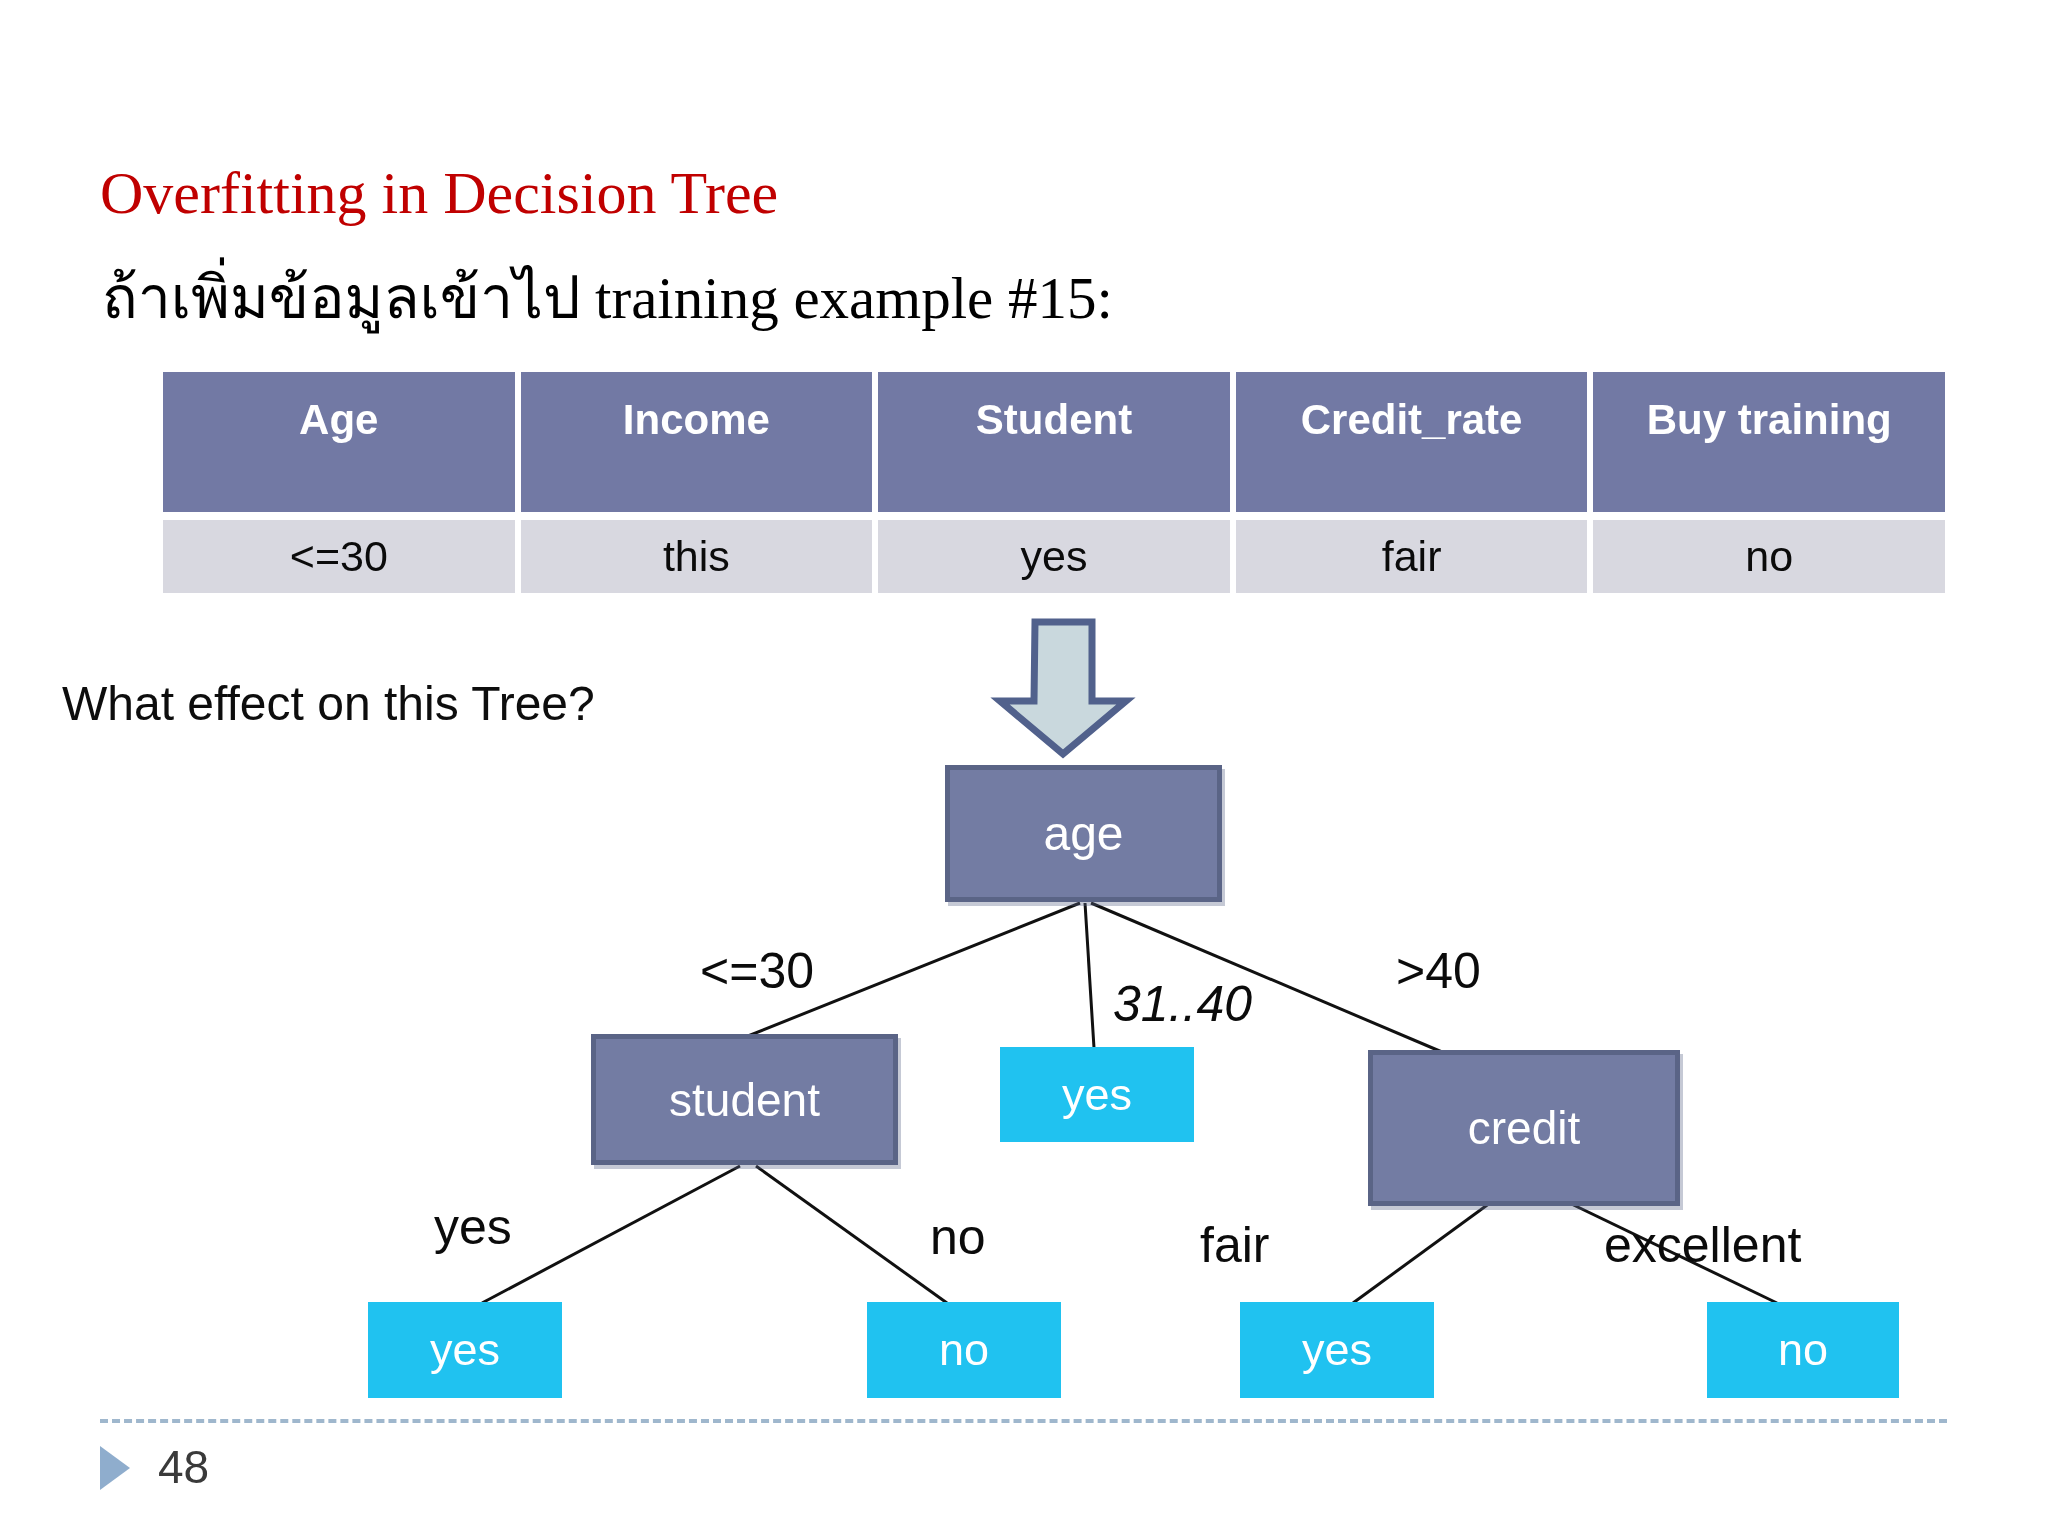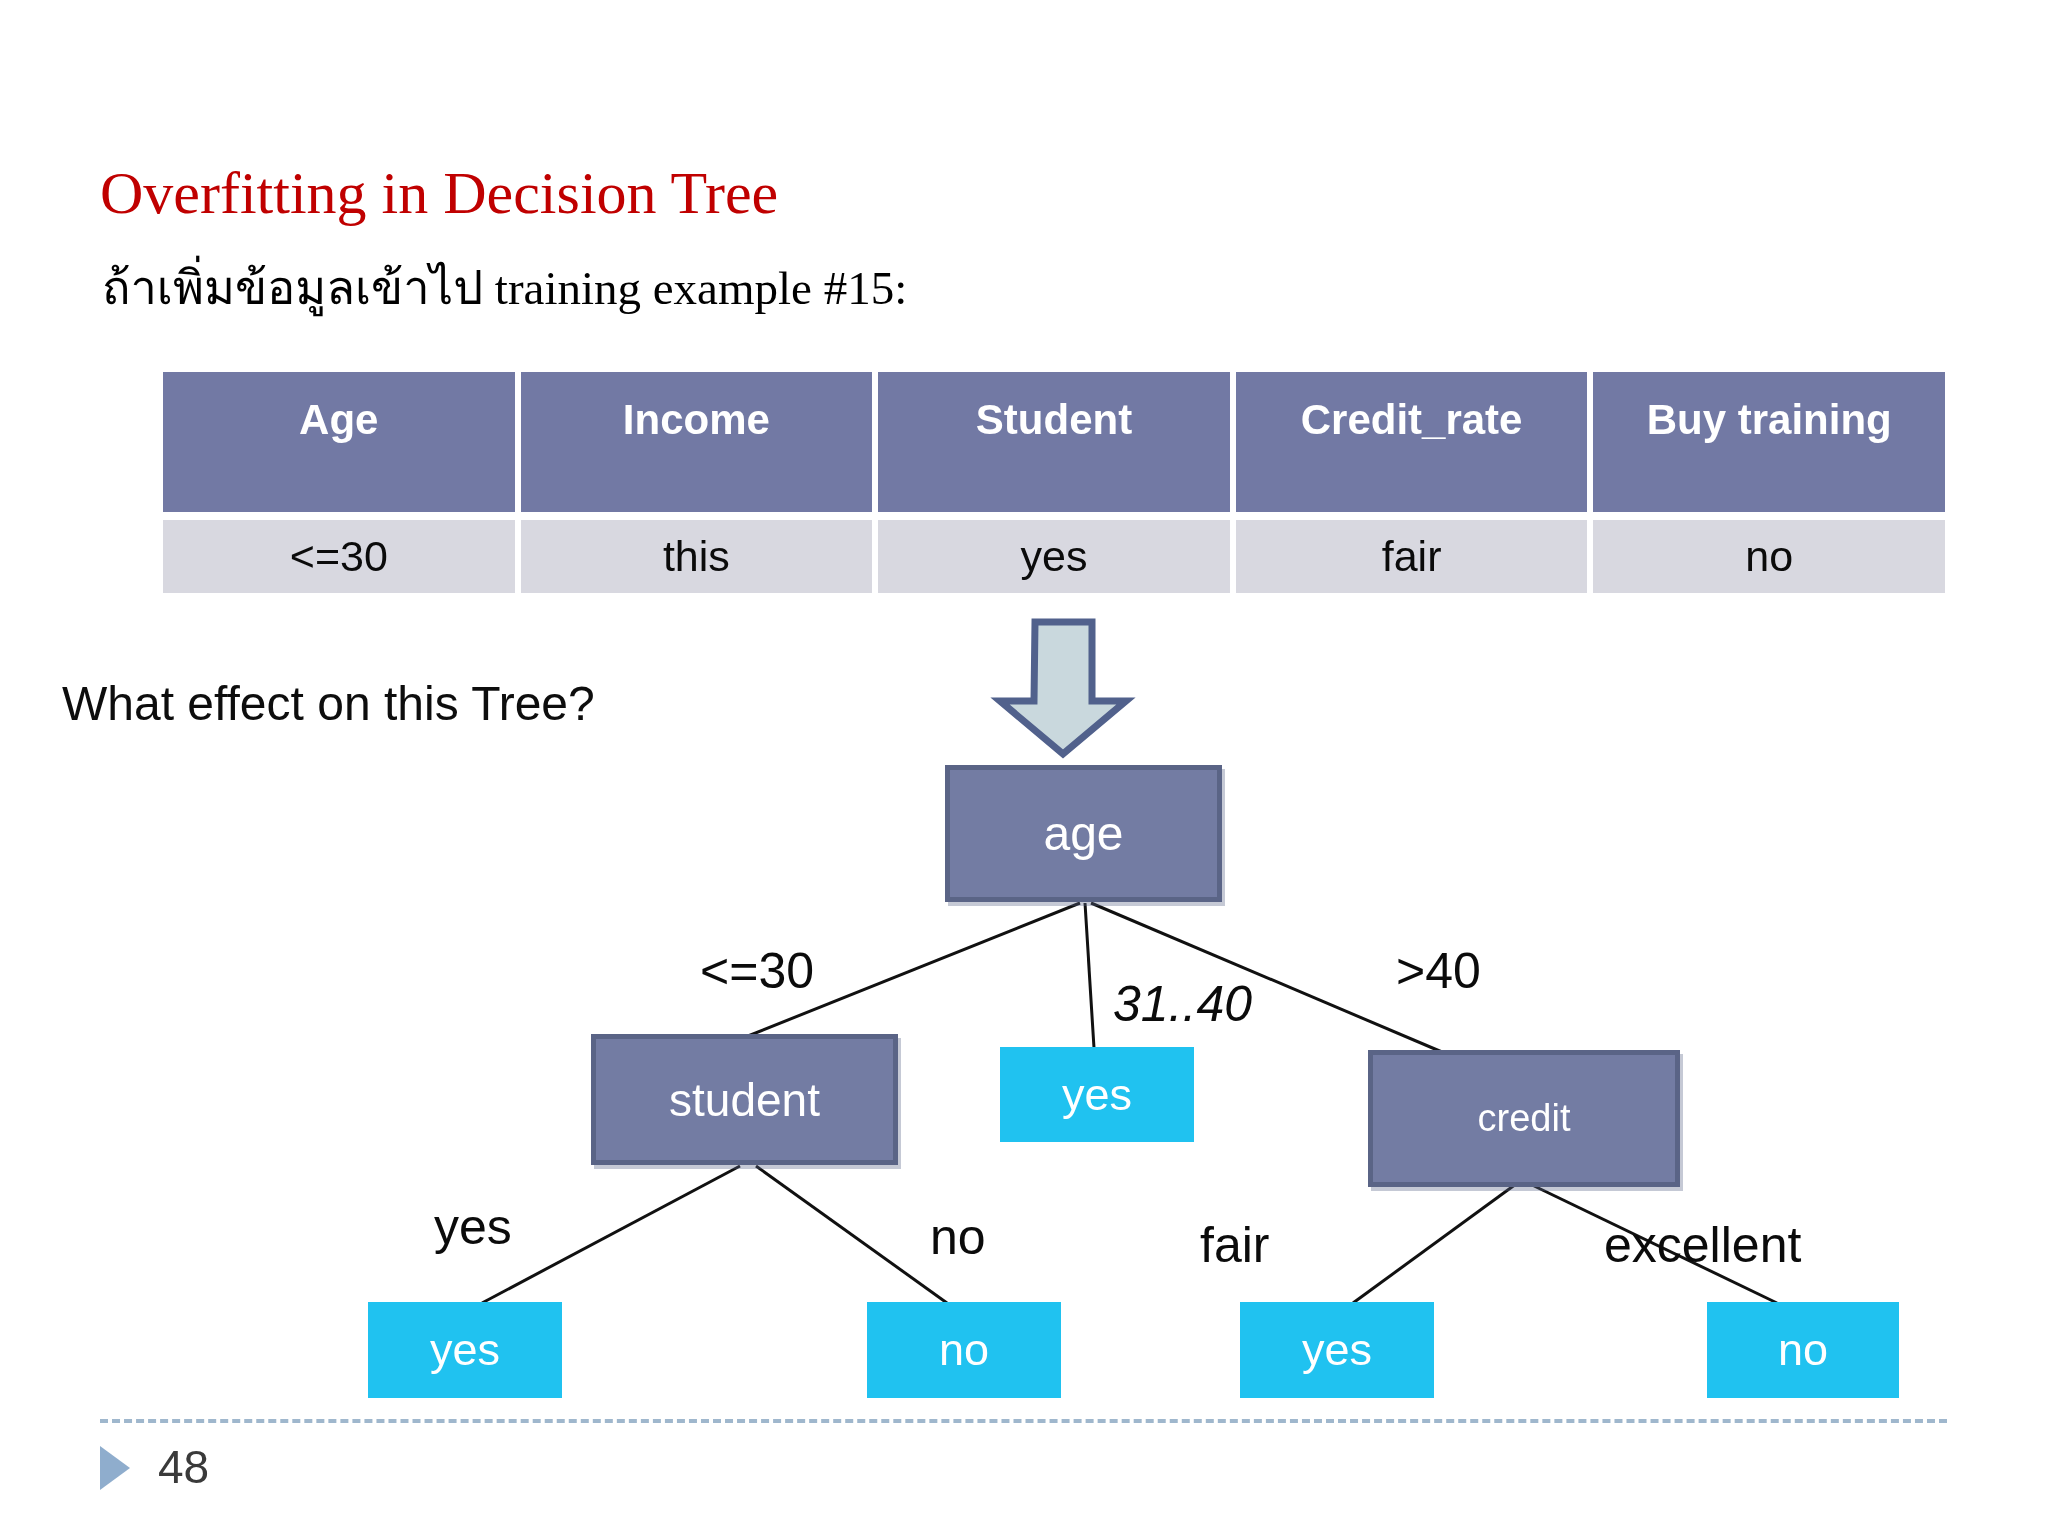--- a/index.html
+++ b/index.html
@@ -14,21 +14,21 @@
     position:absolute;left:88px;top:148px;
     margin:12px;
     font-family:"Liberation Serif", serif;
     font-weight:normal;
     font-size:60px;line-height:1.1;
     color:#c00000;
   }
   .subtitle{
     position:absolute;left:102px;top:250px;
     font-family:"Liberation Serif", serif;
-    font-size:47px;color:#000000;
+    font-size:59px;color:#000000;
   }
   
   .dtable{
     position:absolute;left:163px;top:372px;width:1782px;
     display:grid;
     grid-template-columns:repeat(5,1fr);
     gap:8px 6px;
   }
   .dtable .hcell{
     background:#7279a4;
@@ -128,21 +128,21 @@
   </svg>
 
   <div class="node decision" style="left:945px;top:765px;width:277px;height:137px;">age</div>
 
   <div class="blabel" style="left:700px;top:942px;">&lt;=30</div>
   <div class="blabel" style="left:1113px;top:975px;font-style:italic;">31..40</div>
   <div class="blabel" style="left:1396px;top:942px;">&gt;40</div>
 
   <div class="node decision" style="left:591px;top:1034px;width:307px;height:131px;font-size:46px;">student</div>
   <div class="node leaf" style="left:1000px;top:1047px;width:194px;height:95px;">yes</div>
-  <div class="node decision" style="left:1368px;top:1050px;width:312px;height:137px;font-size:38px;">credit</div>
+  <div class="node decision" style="left:1368px;top:1050px;width:312px;height:156px;font-size:46px;">credit</div>
 
   <div class="blabel" style="left:434px;top:1198px;">yes</div>
   <div class="blabel" style="left:930px;top:1208px;">no</div>
   <div class="blabel" style="left:1200px;top:1216px;">fair</div>
   <div class="blabel" style="left:1604px;top:1216px;">excellent</div>
 
   <div class="node leaf" style="left:368px;top:1302px;width:194px;height:96px;">yes</div>
   <div class="node leaf" style="left:867px;top:1302px;width:194px;height:96px;">no</div>
   <div class="node leaf" style="left:1240px;top:1302px;width:194px;height:96px;">yes</div>
   <div class="node leaf" style="left:1707px;top:1302px;width:192px;height:96px;">no</div>

